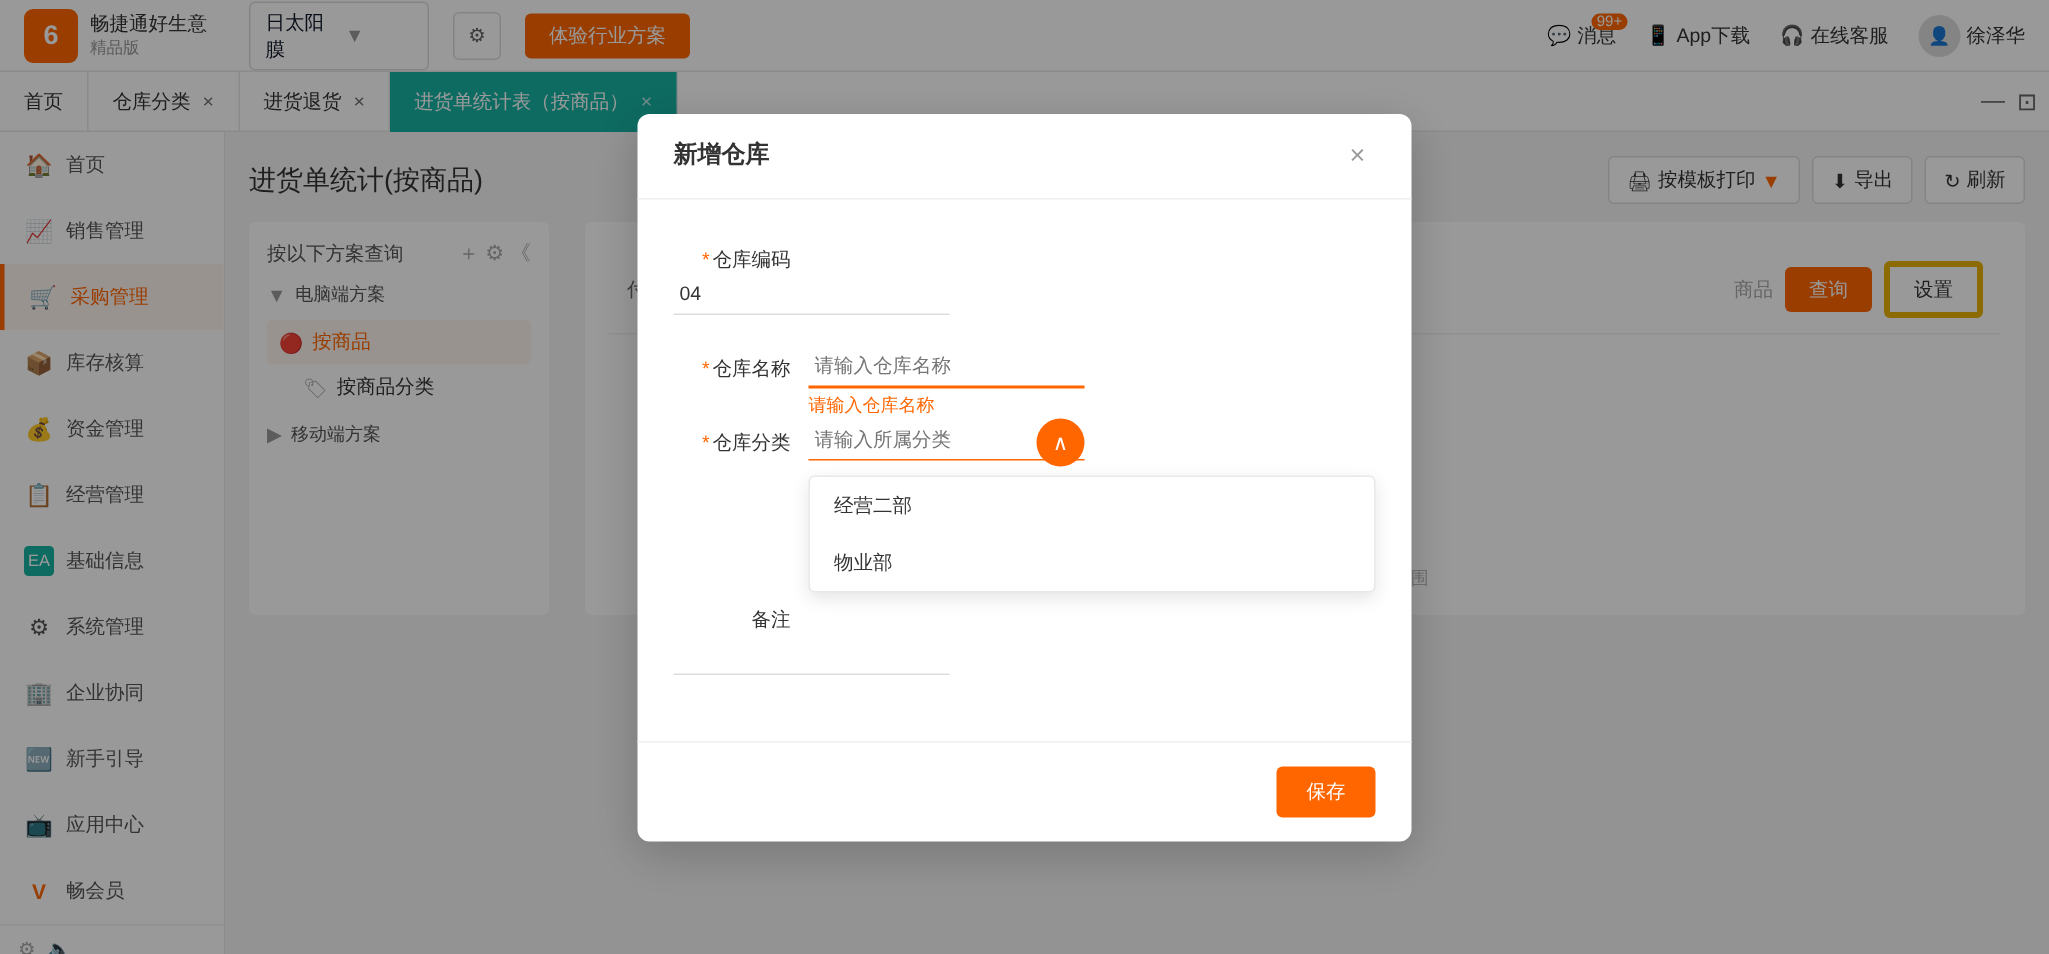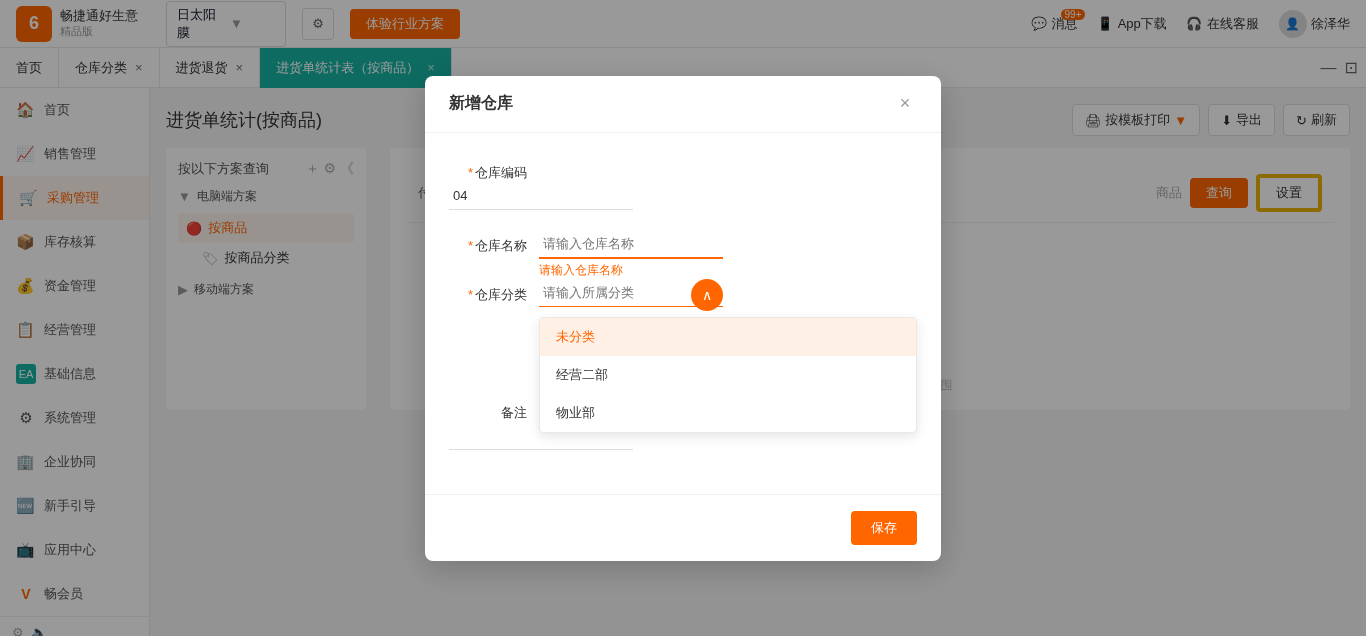--- a/index.html
+++ b/index.html
@@ -726,21 +726,20 @@
           </div>
           <div class="form-input-wrapper" style="flex:1; position:relative;">
             <input class="form-input" type="text" style="width: 100%; border-top: none; border-right: none; border-left: none; border-image: initial; border-bottom: 1px solid rgb(255, 102, 0); padding: 6px 4px; font-size: 13px; outline: none;" placeholder="请输入所属分类">
             <div class="dropdown-arrow-btn">
               <span>∧</span>
             </div>
           </div>
         </div>
 
         <div style="position:absolute; left:90px; top:38px; right:0; background:#fff; border:1px solid #e8e8e8; border-radius:4px; box-shadow:0 4px 12px rgba(0,0,0,0.1); z-index:200;">
-          <div class="category-option selected">未分类</div>
           <div class="category-option">经营二部</div>
           <div class="category-option">物业部</div>
         </div>
       </div>
 
       <div class="form-row" style="margin-top:90px;">
         <div class="form-label">
           <span>备注</span>
         </div>
         <input class="form-input" type="text" style="flex: 1 1 0%; border-top: none; border-right: none; border-left: none; border-image: initial; border-bottom: 1px solid rgb(221, 221, 221); padding: 6px 4px; font-size: 13px; outline: none;">

